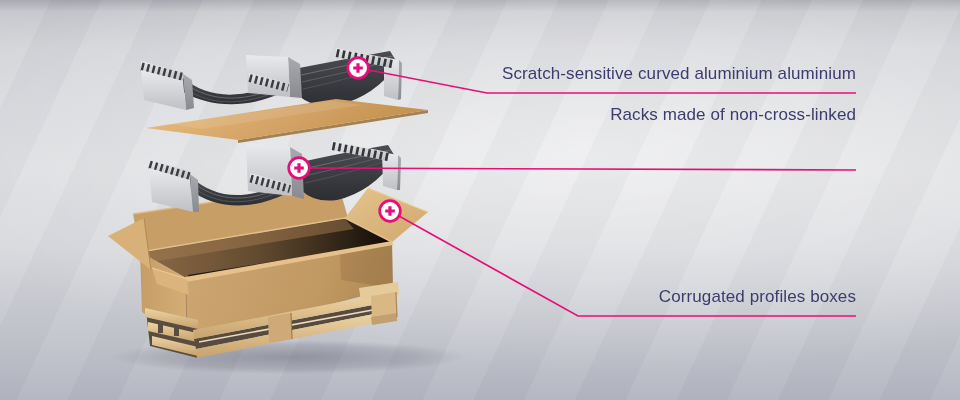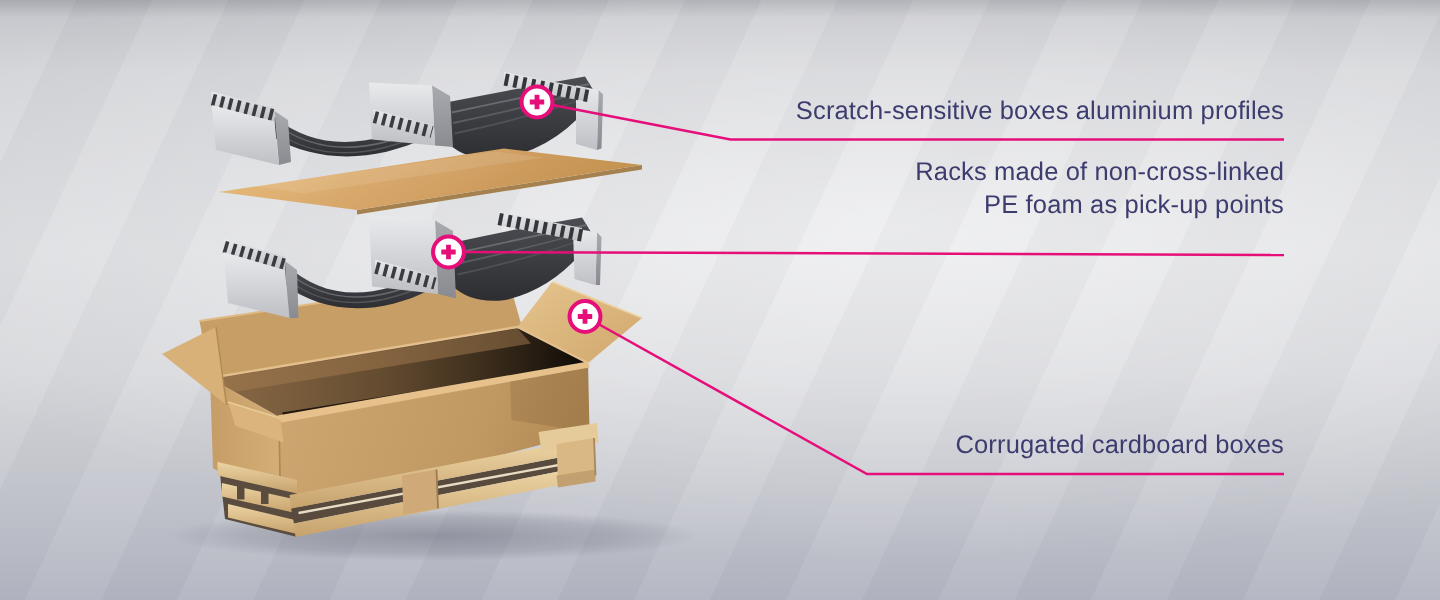--- a/index.html
+++ b/index.html
@@ -203,23 +203,22 @@
       <circle r="10.3" fill="#ffffff" stroke="#e60f7a" stroke-width="2.7"></circle>
       <path d="M-4.8,0 H4.8 M0,-4.8 V4.8" stroke="#e60f7a" stroke-width="3.2"></path>
     </g>
     <g transform="translate(390,211)">
       <circle r="10.3" fill="#ffffff" stroke="#e60f7a" stroke-width="2.7"></circle>
       <path d="M-4.8,0 H4.8 M0,-4.8 V4.8" stroke="#e60f7a" stroke-width="3.2"></path>
     </g>
   </svg>
 
   <div class="anno anno-1">
-    <span>Scratch-sensitive boxes aluminium profiles</span>
+    <span>Scratch-sensitive curved aluminium aluminium</span>
   </div>
   <div class="anno anno-2">
     <span>Racks made of non-cross-linked</span>
-    <span>PE foam as pick-up points</span>
   </div>
   <div class="anno anno-3">
-    <span>Corrugated cardboard boxes</span>
+    <span>Corrugated profiles boxes</span>
   </div>
 
 </div>
 
 </body></html>

